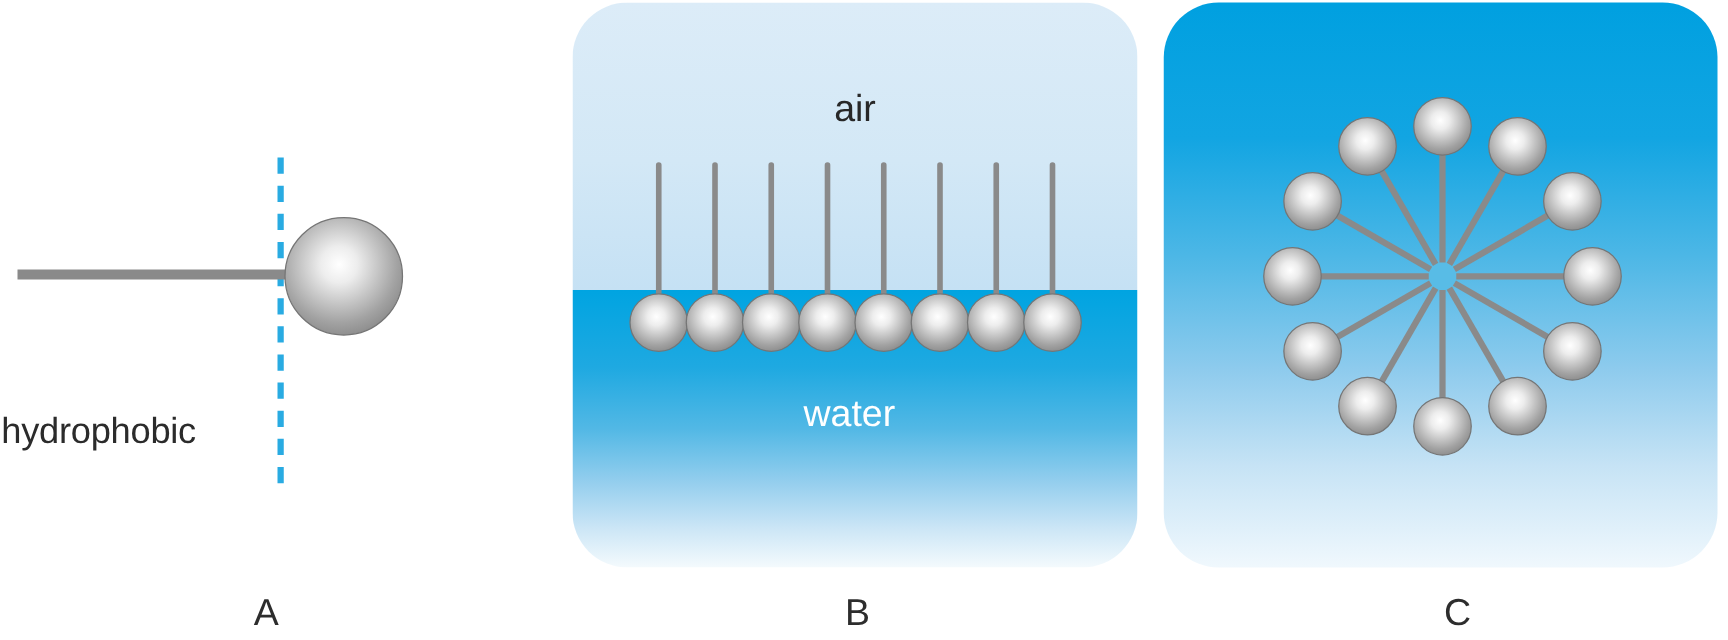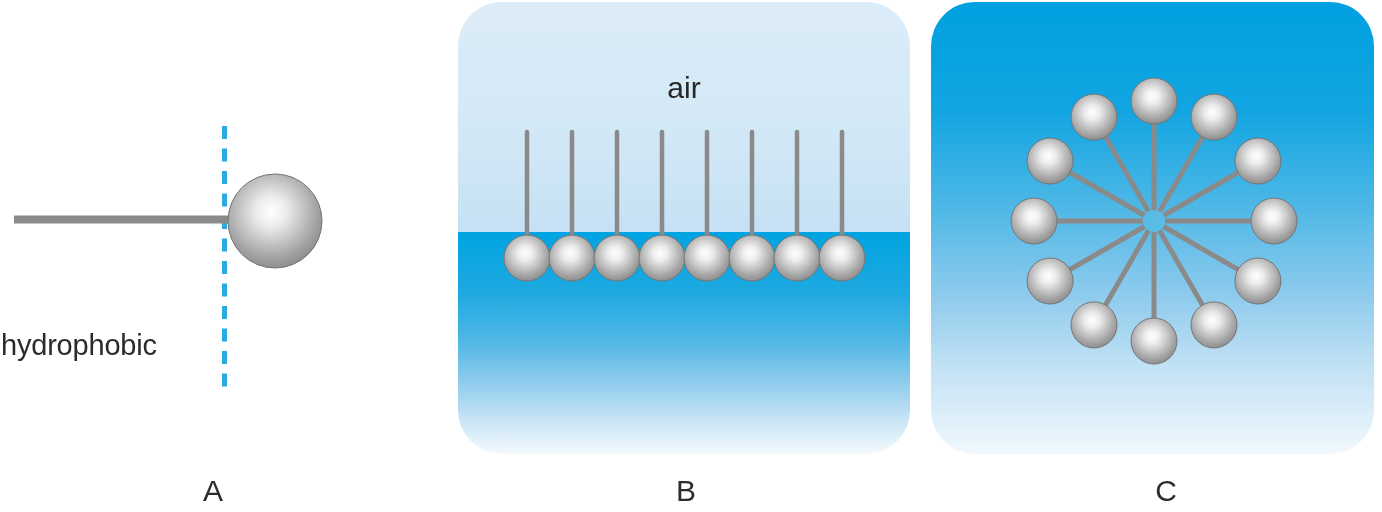--- a/index.html
+++ b/index.html
@@ -118,20 +118,21 @@
         <g>
           <line x1="339" y1="130" x2="339" y2="243" stroke="#8a8a8a" stroke-width="4.5" stroke-linecap="round"></line>
           <circle cx="339" cy="256" r="23" fill="url(#headGradB)" stroke="#757575" stroke-width="1"></circle>
         </g>
         <g>
           <line x1="384" y1="130" x2="384" y2="243" stroke="#8a8a8a" stroke-width="4.5" stroke-linecap="round"></line>
           <circle cx="384" cy="256" r="23" fill="url(#headGradB)" stroke="#757575" stroke-width="1"></circle>
         </g>
       </svg>
     <div id="air-label" class="abs">air</div>
+    <div id="water-label" class="abs">water</div>
   </div>
 
   <div id="panel-c" class="panel">
     <svg id="svg-c" width="443" height="452" viewBox="0 0 443 452">
       <defs>
         <radialGradient id="headGradC" cx="0.46" cy="0.40" r="0.62">
           <stop offset="0" stop-color="#ffffff"></stop>
           <stop offset="0.25" stop-color="#ededed"></stop>
           <stop offset="0.55" stop-color="#c4c4c4"></stop>
           <stop offset="0.80" stop-color="#a2a2a2"></stop>

